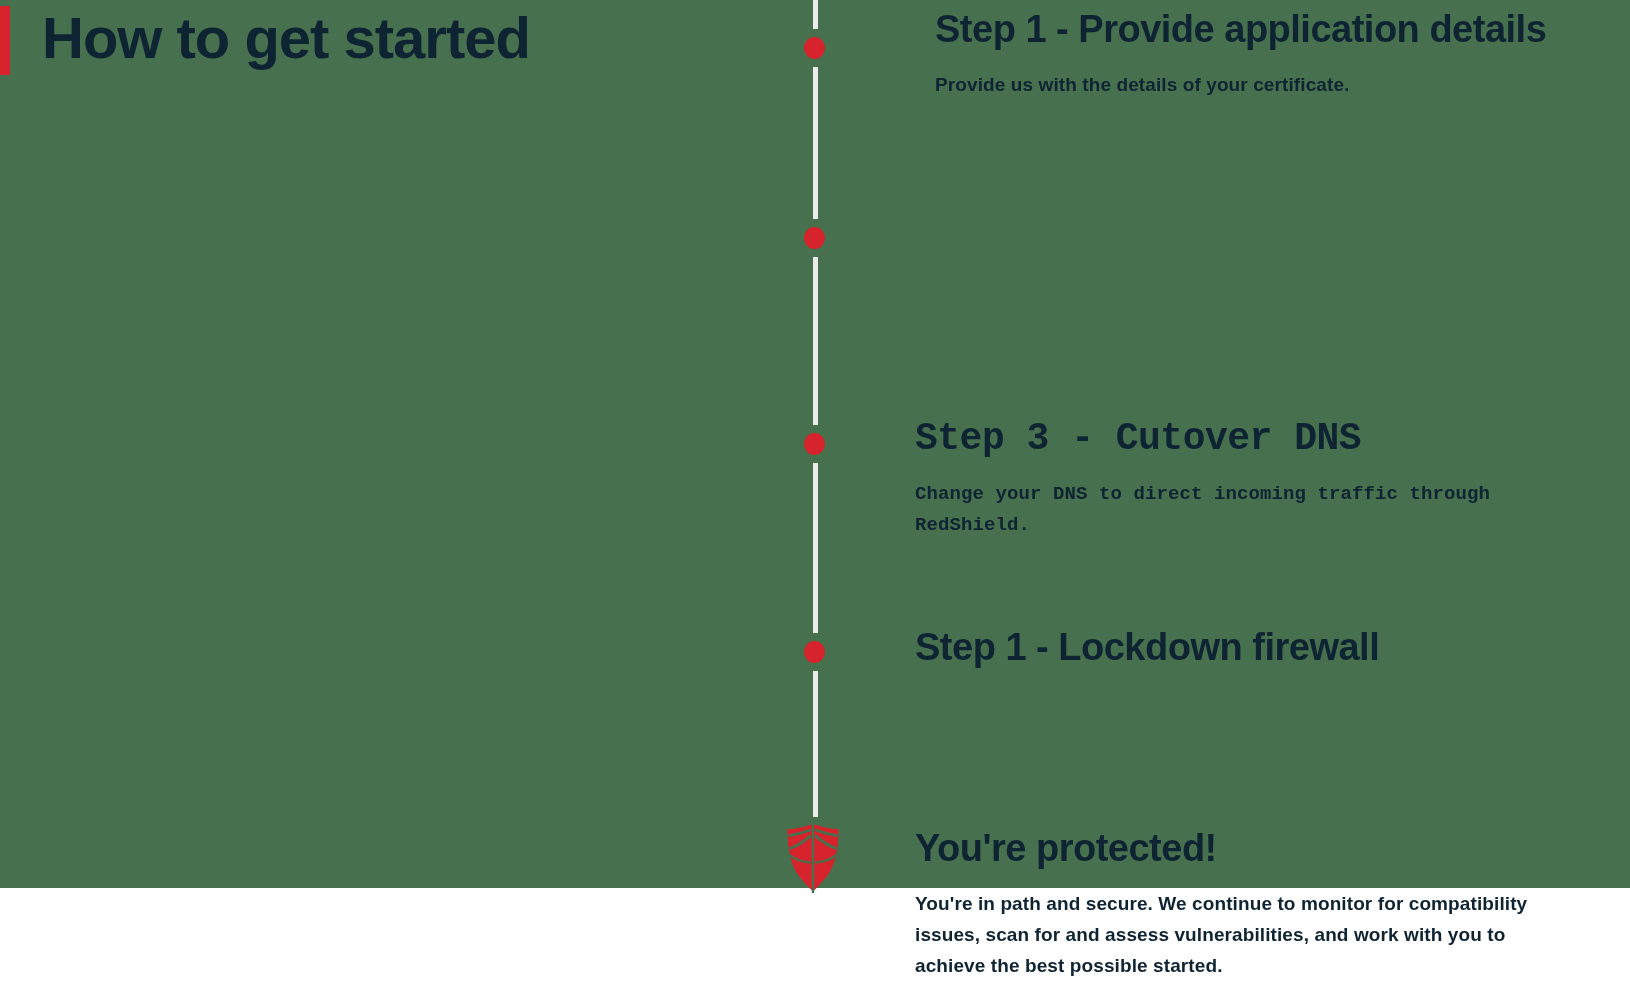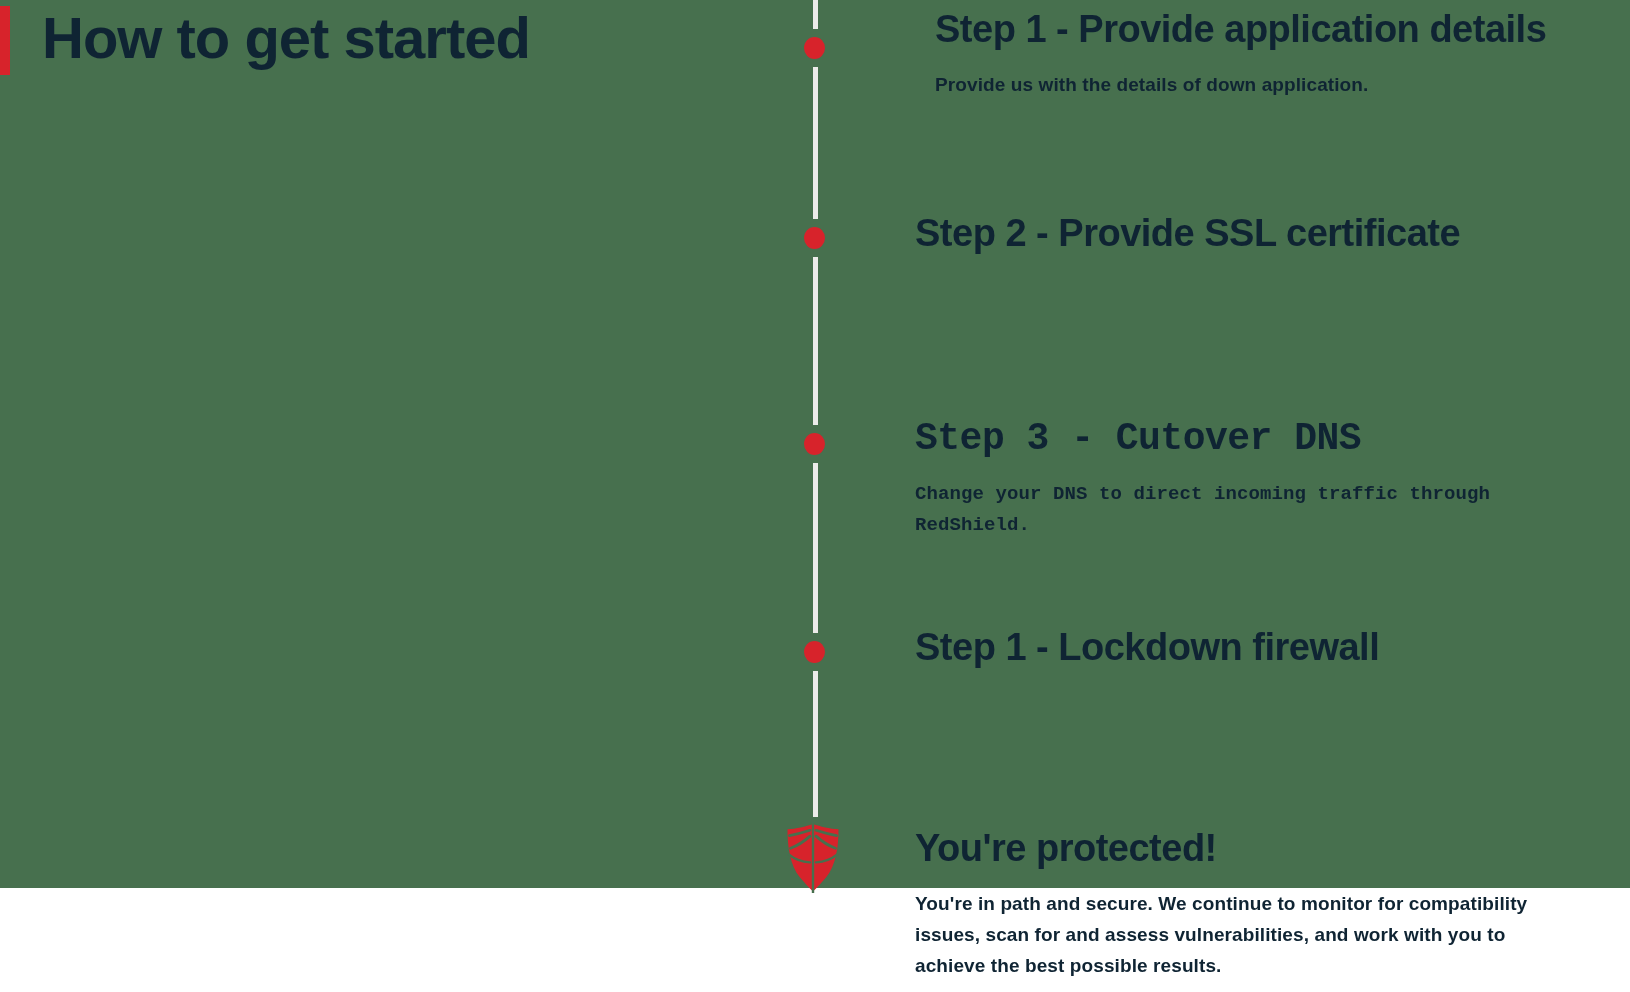--- a/index.html
+++ b/index.html
@@ -108,35 +108,34 @@
         <path d="M50.5,13 C43,11.5 36,9.5 30,7.5" stroke-width="2.8"></path>
         <path d="M30,13.5 C36,19 43,23.5 49.5,26" stroke-width="2.8"></path>
         <path d="M51,32.5 C45,37.5 37,40 30,40.5" stroke-width="2.5"></path>
       </g>
     </svg>
   </div>
 
   <div id="steps">
     <div class="step" style="top: 7px; margin-left: 20px;">
       <h2 class="step-title">Step 1 - Provide application details</h2>
-      <p class="step-desc">Provide us with the details of down application.</p>
+      <p class="step-desc">Provide us with the details of your certificate.</p>
     </div>
 
     <div class="step" style="top: 211px;">
-      <h2 class="step-title">Step 2 - Provide SSL certificate</h2>
     </div>
 
     <div class="step" style="top: 417px; font-family: Liberation Mono, monospace;">
       <h2 class="step-title">Step 3 - Cutover DNS</h2>
       <p class="step-desc">Change your DNS to direct incoming traffic through RedShield.</p>
     </div>
 
     <div class="step" style="top: 625px;">
       <h2 class="step-title">Step 1 - Lockdown firewall</h2>
     </div>
 
     <div class="step" style="top: 826px;">
       <h2 class="step-title">You're protected!</h2>
-      <p class="step-desc">You're in path and secure. We continue to monitor for compatibility issues, scan for and assess vulnerabilities, and work with you to achieve the best possible results.</p>
+      <p class="step-desc">You're in path and secure. We continue to monitor for compatibility issues, scan for and assess vulnerabilities, and work with you to achieve the best possible started.</p>
     </div>
   </div>
 
 </div>
 
 </body></html>

